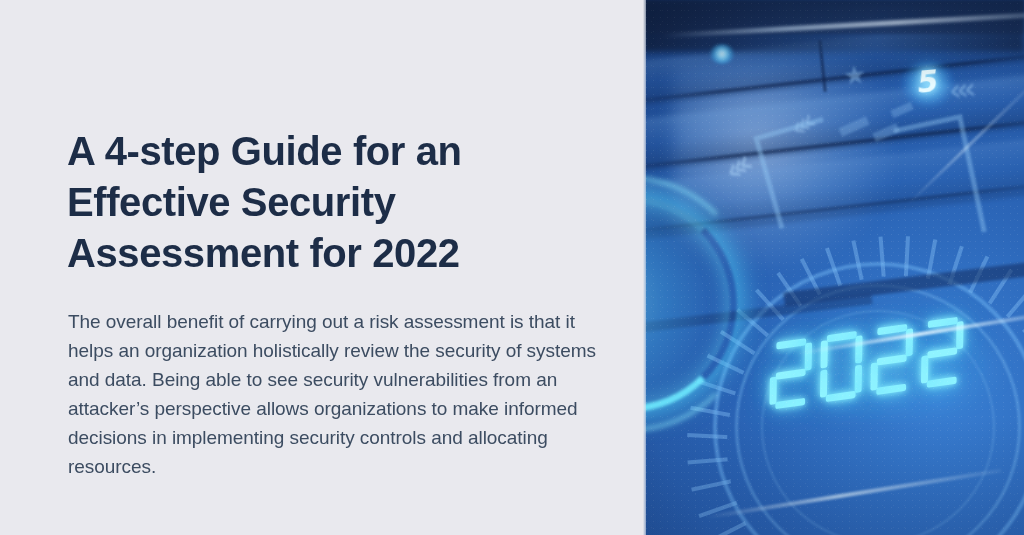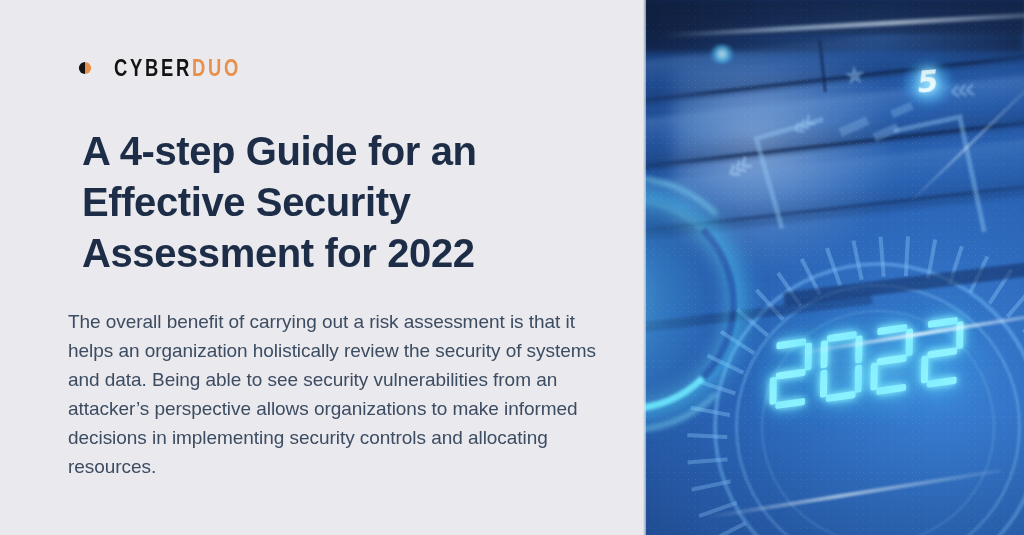--- a/index.html
+++ b/index.html
@@ -57,21 +57,20 @@
   
   #headline {
     position:absolute;
     left:67px; top:126px;
     width:520px;
     color:#1d2d47;
     font-size:40px;
     font-weight:bold;
     line-height:1.28;
     letter-spacing:-0.4px;
-    margin-left:15px;
   }
 
   
   #body-copy {
     position:absolute;
     left:68px; top:307px;
     width:553px;
     color:#3c4c61;
     font-size:19px;
     line-height:1.53;
@@ -346,42 +345,20 @@
     z-index:5;
   }
 </style>
 </head>
 <body>
 
 <div id="banner">
 
   <div id="left-panel">
 
-    <div id="logo">
-      <span id="logo-mark">
-        <svg viewBox="0 0 38 38" xmlns="http://www.w3.org/2000/svg">
-
-          <path d="M19 2.4 A16.6 16.6 0 0 0 19 35.6 A16.6 16.6 0 0 1 19 2.4 Z" fill="#131313"></path>
-          <path d="M19 2.4 A16.6 16.6 0 0 1 19 35.6 A16.6 16.6 0 0 0 19 2.4 Z" fill="#e8904c"></path>
-
-          <circle cx="19" cy="19" r="11.4" fill="#e9e9ee"></circle>
-
-          <path d="M19 7.6 A11.4 11.4 0 0 0 19 30.4 A11.4 11.4 0 0 1 19 7.6 Z" fill="#131313"></path>
-          <path d="M19 7.6 A11.4 11.4 0 0 1 19 30.4 A11.4 11.4 0 0 0 19 7.6 Z" fill="#e8904c"></path>
-          <circle cx="19" cy="19" r="6.1" fill="#e9e9ee"></circle>
-
-          <path d="M19 12.9 A6.1 6.1 0 0 0 19 25.1 Z" fill="#131313"></path>
-          <path d="M19 12.9 A6.1 6.1 0 0 1 19 25.1 Z" fill="#e8904c"></path>
-        </svg>
-      </span>
-      <span id="logo-wordmark">
-        <span id="logo-cyber">CYBER</span>
-        <span id="logo-duo">DUO</span>
-      </span>
-    </div>
 
     <h1 id="headline">A 4-step Guide for an Effective Security Assessment for 2022</h1>
 
     <p id="body-copy">The overall benefit of carrying out a risk assessment is that it helps an organization holistically review the security of systems and data. Being able to see security vulnerabilities from an attacker’s perspective allows organizations to make informed decisions in implementing security controls and allocating resources.</p>
   </div>
 
   <div id="panel-seam"></div>
 
   <div id="right-panel">
 

